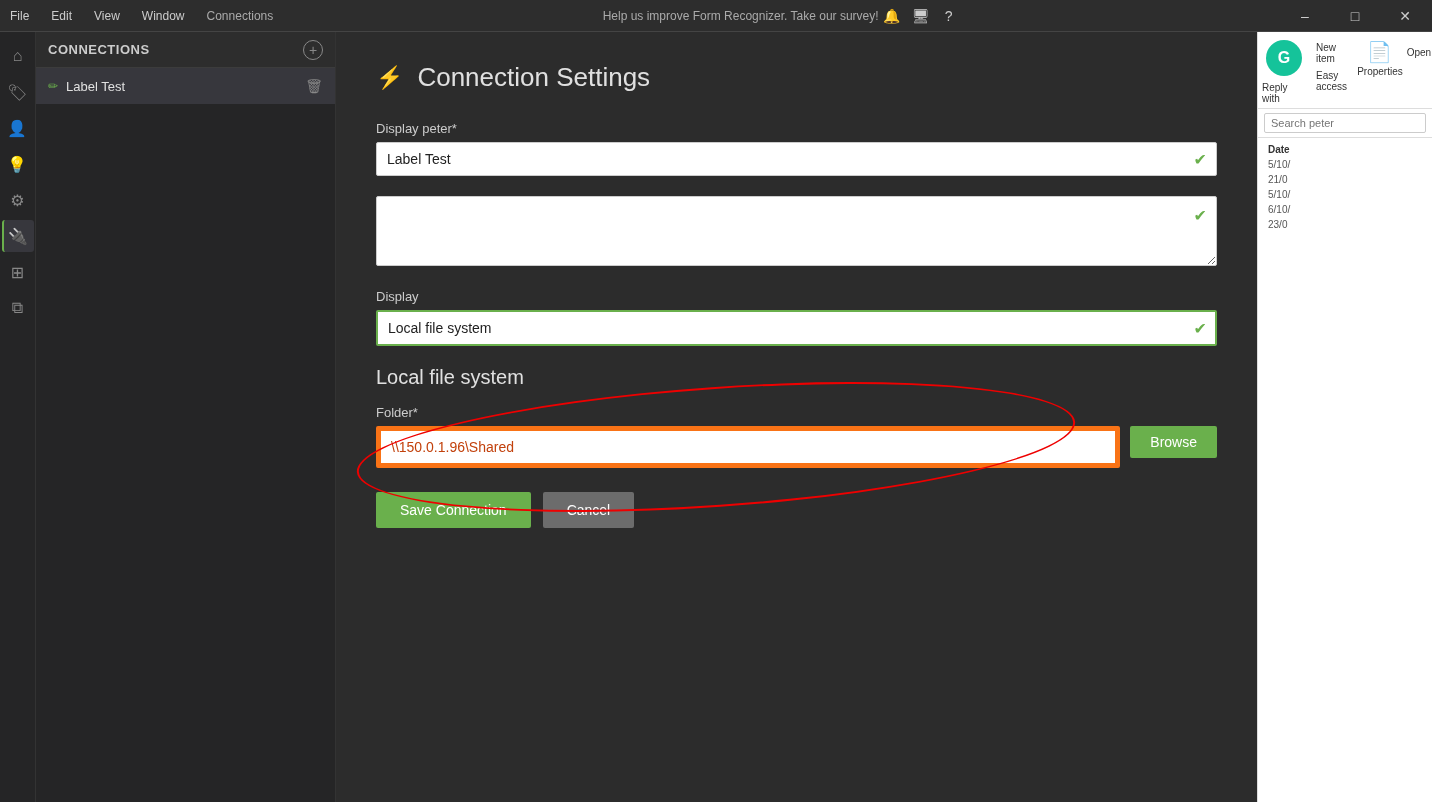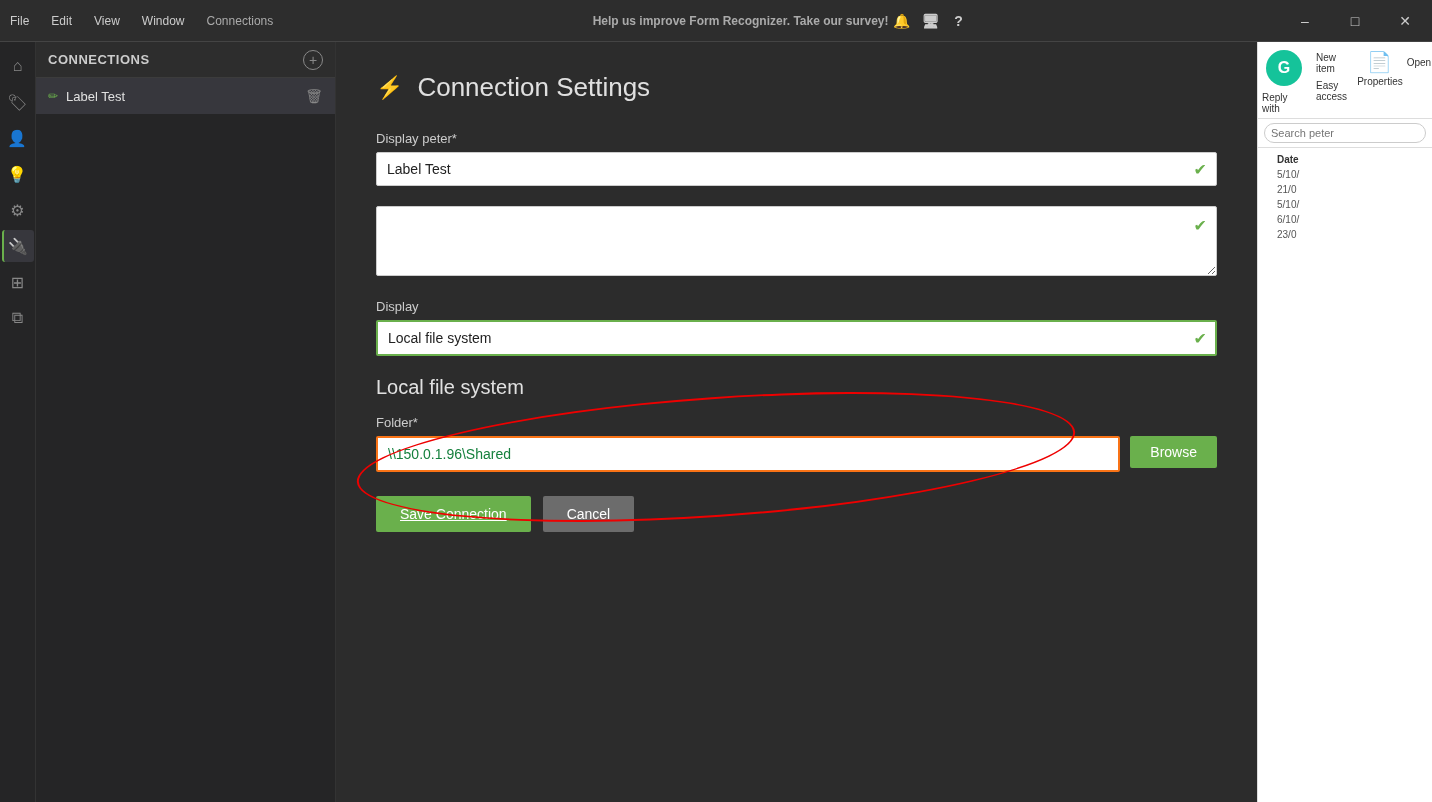--- a/index.html
+++ b/index.html
@@ -9,21 +9,21 @@
       overflow: hidden;
       font-family: 'Segoe UI', Arial, sans-serif;
       font-size: 13px;
       display: flex;
       flex-direction: column;
       background: #1e1e1e;
     }
 
     
     .title-bar {
-      height: 42px;
+      height: 32px;
       background: #2d2d2d;
       display: flex;
       align-items: center;
       flex-shrink: 0;
       border-bottom: 1px solid #444;
     }
     .title-bar-menu {
       display: flex;
       align-items: center;
       gap: 2px;
@@ -36,21 +36,20 @@
     }
     .title-bar-center {
       flex: 1;
       text-align: center;
       color: #aaa;
       font-size: 12px;
       display: flex;
       align-items: center;
       justify-content: center;
       gap: 0;
-      font-weight: bold;
     }
     .title-bar-icons {
       display: flex;
       align-items: center;
       gap: 4px;
       padding-right: 4px;
     }
     .title-btn {
       width: 46px;
       height: 30px;
@@ -263,25 +262,25 @@
     }
 
     .folder-row {
       display: flex;
       gap: 10px;
       align-items: flex-start;
     }
     .folder-input {
       flex: 1;
       background: #fff;
-      border: 2px solid #f97316;
+      border: 5px solid #f97316;
       border-radius: 2px;
       padding: 8px 10px;
       font-size: 14px;
-      color: #15803d;
+      color: #c2410c;
       outline: none;
     }
     .browse-btn {
       background: #6ab04c;
       color: #fff;
       border: none;
       padding: 8px 20px;
       font-size: 14px;
       border-radius: 2px;
       cursor: pointer;
@@ -310,21 +309,20 @@
       margin-top: 24px;
     }
     .save-btn {
       background: #6ab04c;
       color: #fff;
       border: none;
       padding: 10px 24px;
       font-size: 14px;
       border-radius: 2px;
       cursor: pointer;
-      text-decoration: underline;
     }
     .cancel-btn {
       background: #6c6c6c;
       color: #fff;
       border: none;
       padding: 10px 24px;
       font-size: 14px;
       border-radius: 2px;
       cursor: pointer;
     }
@@ -369,28 +367,28 @@
       text-align: left;
     }
 
     .right-search {
       padding: 4px 6px;
       border-bottom: 1px solid #ddd;
     }
     .right-search input {
       width: 100%;
       border: 1px solid #ccc;
-      border-radius: 10px;
+      border-radius: 2px;
       padding: 3px 6px;
       font-size: 11px;
       outline: none;
     }
 
     .right-dates {
-      padding: 4px 11px;
+      padding: 4px 2px;
     }
     .right-date-header {
       font-size: 10px;
       color: #333;
       padding: 2px 8px;
       font-weight: 600;
     }
     .right-date-row {
       font-size: 10px;
       color: #555;

